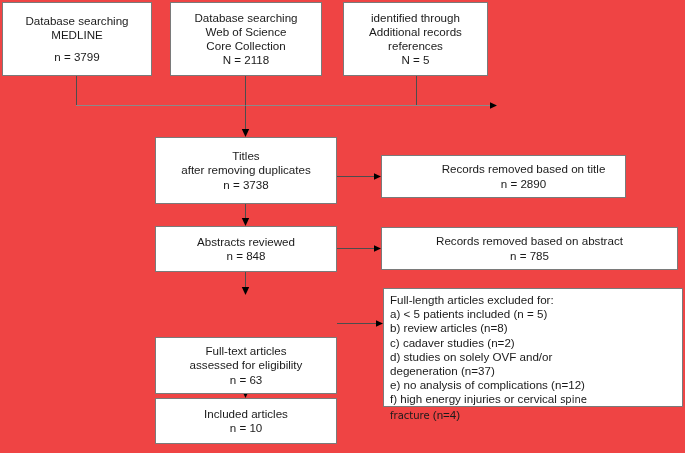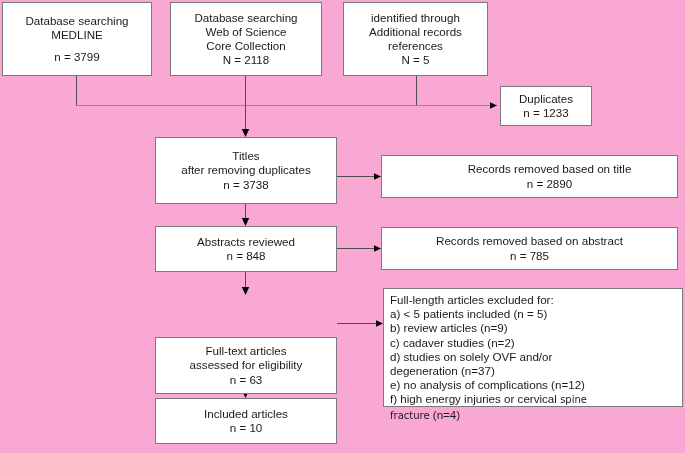--- a/index.html
+++ b/index.html
@@ -8,21 +8,21 @@
     background: #ffffff;
   }
   body {
     font-family: "Liberation Sans", sans-serif;
     color: #000000;
   }
   #diagram {
     position: relative;
     width: 685px;
     height: 453px;
-    background: #f9a8d4;
+    background: #ef4444;
     overflow: hidden;
   }
   .node {
     position: absolute;
     box-sizing: border-box;
     border: 1px solid #7a7a7a;
     background: #ffffff;
     display: flex;
     flex-direction: column;
     align-items: center;
@@ -110,32 +110,28 @@
     <span class="ln">N = 2118</span>
   </div>
 
   <div class="node" style="left:343px; top:2px; width:145px; height:74px;">
     <span class="ln">identified through</span>
     <span class="ln">Additional records</span>
     <span class="ln">references</span>
     <span class="ln">N = 5</span>
   </div>
 
-  <div class="node" style="left:500px; top:86px; width:92px; height:40px;">
-    <span class="ln">Duplicates</span>
-    <span class="ln">n = 1233</span>
-  </div>
 
   <div class="node" style="left:155px; top:137px; width:182px; height:67px;">
     <span class="ln">Titles</span>
     <span class="ln">after removing duplicates</span>
     <span class="ln">n = 3738</span>
   </div>
 
-  <div class="node" style="left:381px; top:155px; width:297px; height:43px;padding-left:44px;">
+  <div class="node" style="left:381px; top:155px; width:245px; height:43px;padding-left:44px;">
     <span class="ln">Records removed based on title</span>
     <span class="ln">n = 2890</span>
   </div>
 
   <div class="node" style="left:155px; top:226px; width:182px; height:46px;">
     <span class="ln">Abstracts reviewed</span>
     <span class="ln">n = 848</span>
   </div>
 
   <div class="node" style="left:381px; top:227px; width:297px; height:43px;text-align:center;">
@@ -145,21 +141,21 @@
 
   <div class="node" style="left:155px; top:295px; width:182px; height:57px;margin-top:42px;">
     <span class="ln">Full-text articles</span>
     <span class="ln">assessed for eligibility</span>
     <span class="ln">n = 63</span>
   </div>
 
   <div class="node left-align" style="left:383px; top:288px; width:300px; height:119px;">
     <span class="ln">Full-length articles excluded for:</span>
     <span class="ln">a) &lt; 5 patients included (n = 5)</span>
-    <span class="ln">b) review articles (n=9)</span>
+    <span class="ln">b) review articles (n=8)</span>
     <span class="ln">c) cadaver studies (n=2)</span>
     <span class="ln">d) studies on solely OVF and/or</span>
     <span class="ln">degeneration (n=37)</span>
     <span class="ln">e) no analysis of complications (n=12)</span>
     <span class="ln"><span>f) high energy injuries or cervical </span><span class="bold-run">spine</span></span>
     <span class="ln"><span class="bold-run">fracture</span><span> (n=4)</span></span>
   </div>
 
   <div class="node" style="left:155px; top:398px; width:182px; height:46px;">
     <span class="ln">Included articles</span>

